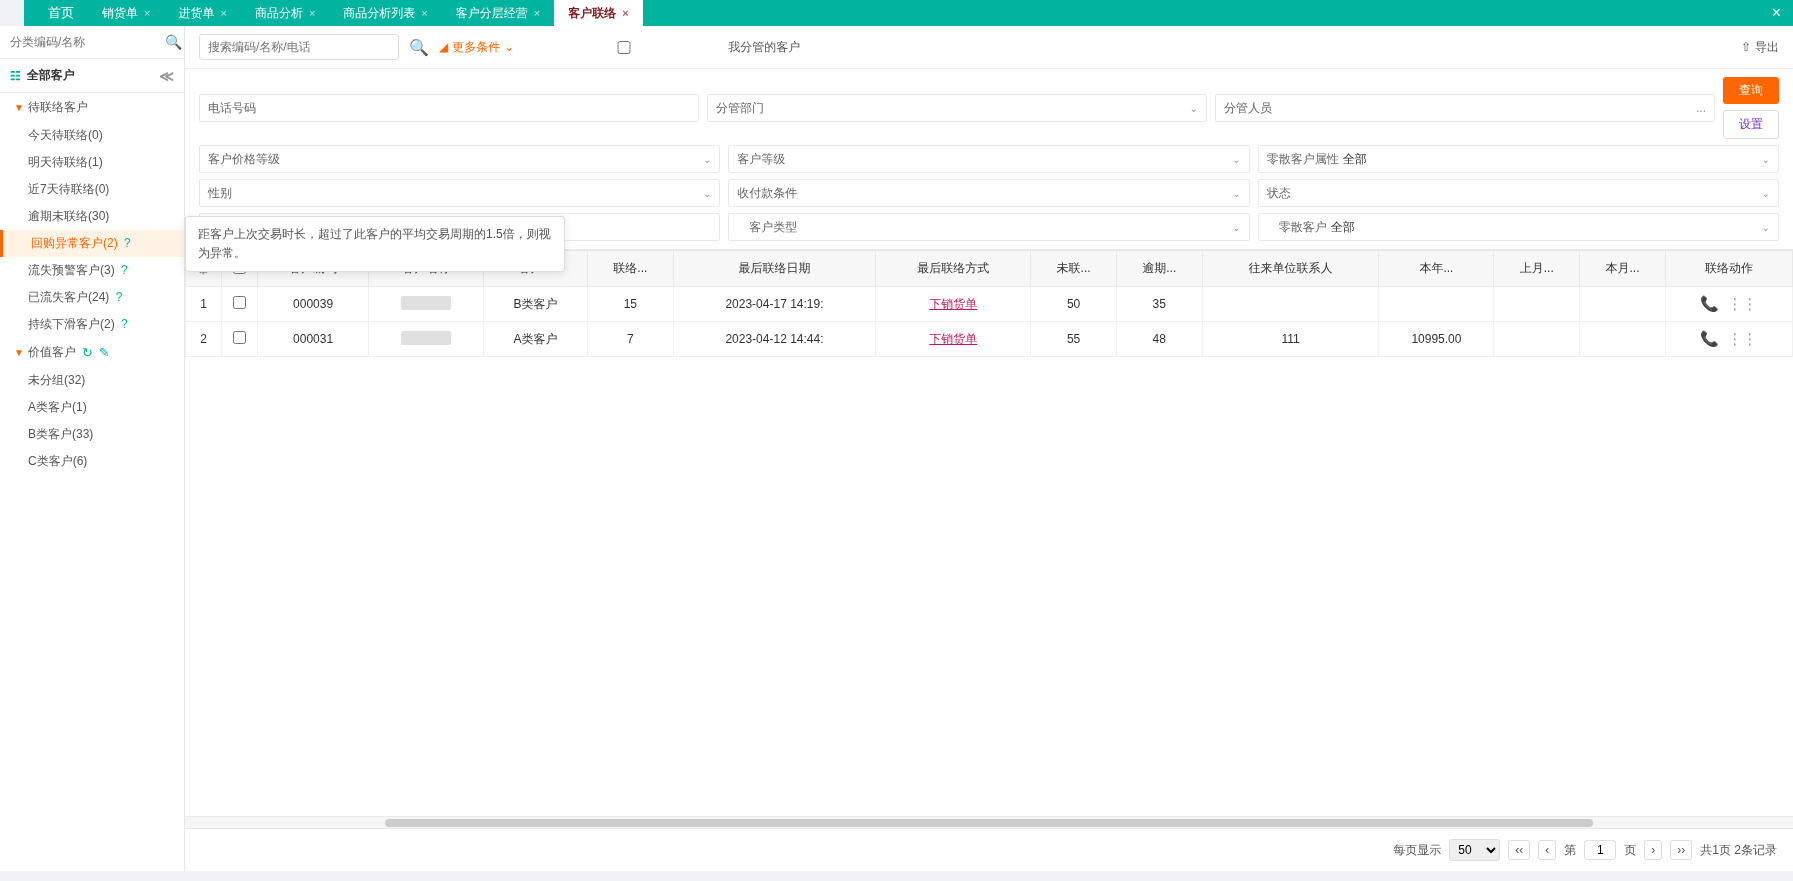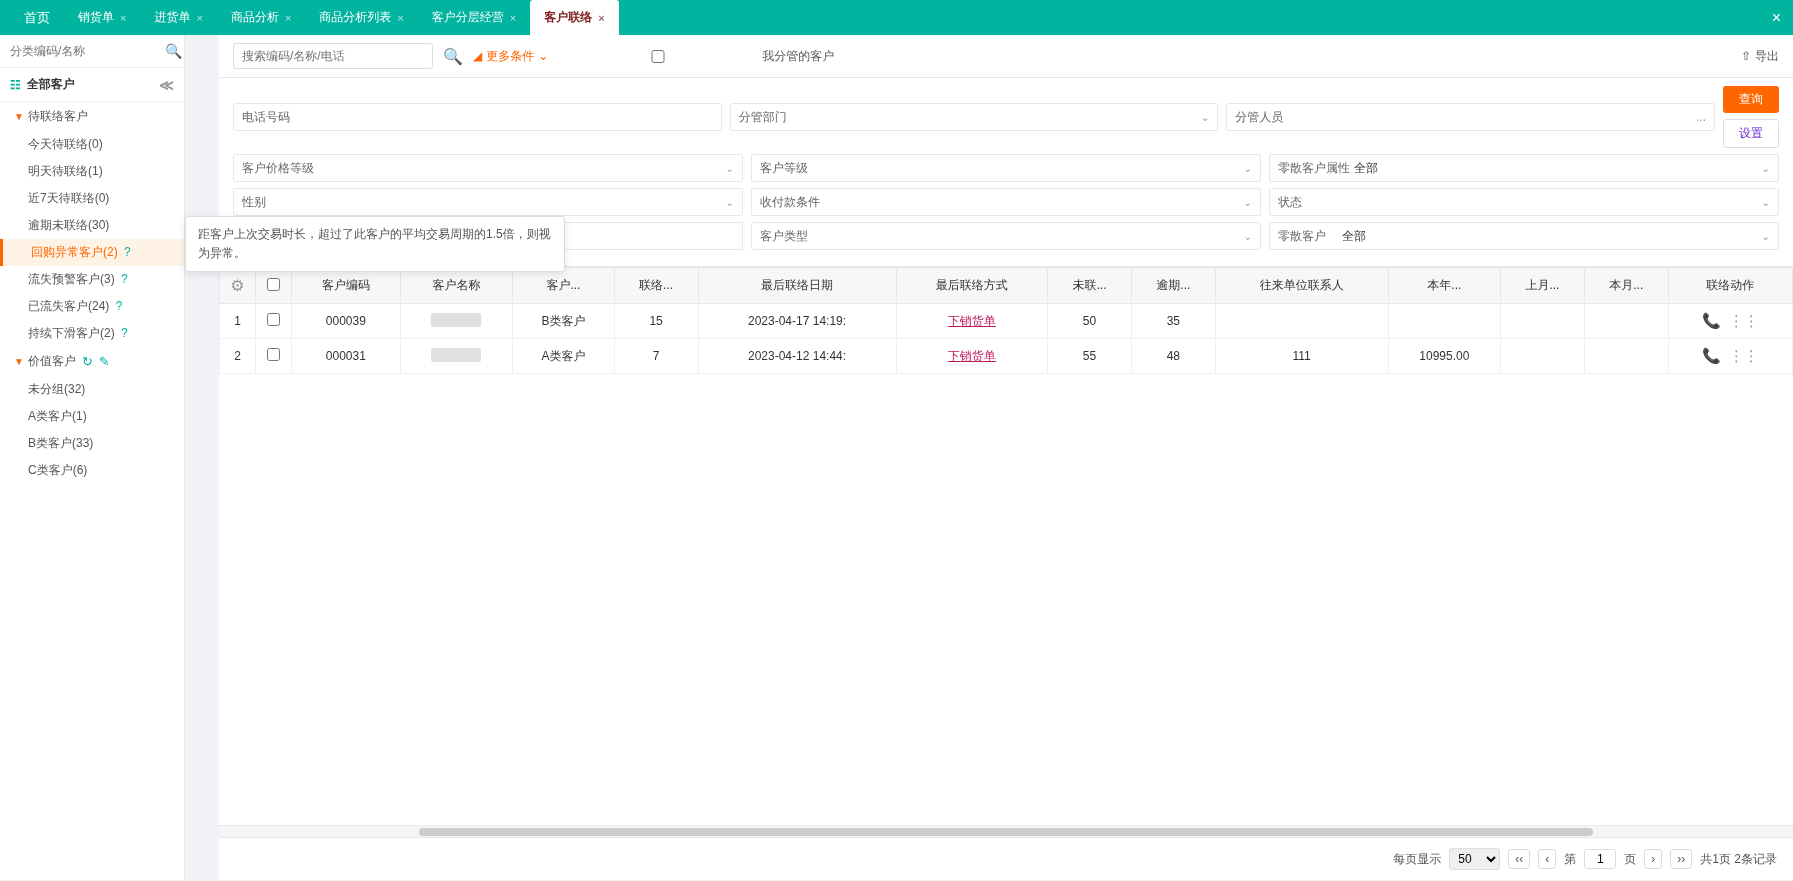--- a/index.html
+++ b/index.html
@@ -1,25 +1,26 @@
 <!DOCTYPE html>
 <html><head>
   <meta charset="utf-8">
   <style>
     * { box-sizing: border-box; margin: 0; padding: 0; font-family: 'Microsoft YaHei', Arial, sans-serif; font-size: 12px; }
     body { background: #f0f2f5; width: 1793px; min-height: 881px; overflow: hidden; }
 
     
     .top-nav {
       background: #00b4a0;
-      height: 35px;
+      height: 26px;
       display: flex;
       align-items: center;
       padding: 0 10px;
       position: relative;
+      margin-left: 24px;
     }
     .top-nav .nav-item {
       color: #fff;
       padding: 0 14px;
       height: 36px;
       display: flex;
       align-items: center;
       cursor: pointer;
       font-size: 13px;
       white-space: nowrap;
@@ -40,21 +41,20 @@
       right: 12px;
       color: #fff;
       font-size: 16px;
       cursor: pointer;
     }
 
     
     .main-layout {
       display: flex;
       height: calc(881px - 36px);
-      gap: 34px;
     }
 
     
     .sidebar {
       width: 185px;
       background: #fff;
       border-right: 1px solid #e8e8e8;
       display: flex;
       flex-direction: column;
       overflow-y: auto;
@@ -529,21 +529,21 @@
         <div class="filter-field">
           <label>收付款条件</label>
           <span class="dropdown-arrow">⌄</span>
         </div>
         <div class="filter-field">
           <label>状态</label>
           <span class="dropdown-arrow">⌄</span>
         </div>
       </div>
 
-      <div style="display:grid;grid-template-columns:1fr 1fr 1fr;gap:8px;margin-bottom:12px;align-items:center;">
+      <div style="display:grid;grid-template-columns:1fr 1fr 1fr;gap:8px;margin-bottom:4px;align-items:center;text-align:right;">
         <div class="filter-field">
           <span style="color:#f60;font-size:14px;font-weight:bold;">...</span>
         </div>
         <div class="filter-field">
           <label>客户类型</label>
           <span class="dropdown-arrow">⌄</span>
         </div>
         <div class="filter-field">
           <label>零散客户</label>
           <span style="color:#333;font-size:12px;margin-left:4px;">全部</span>

